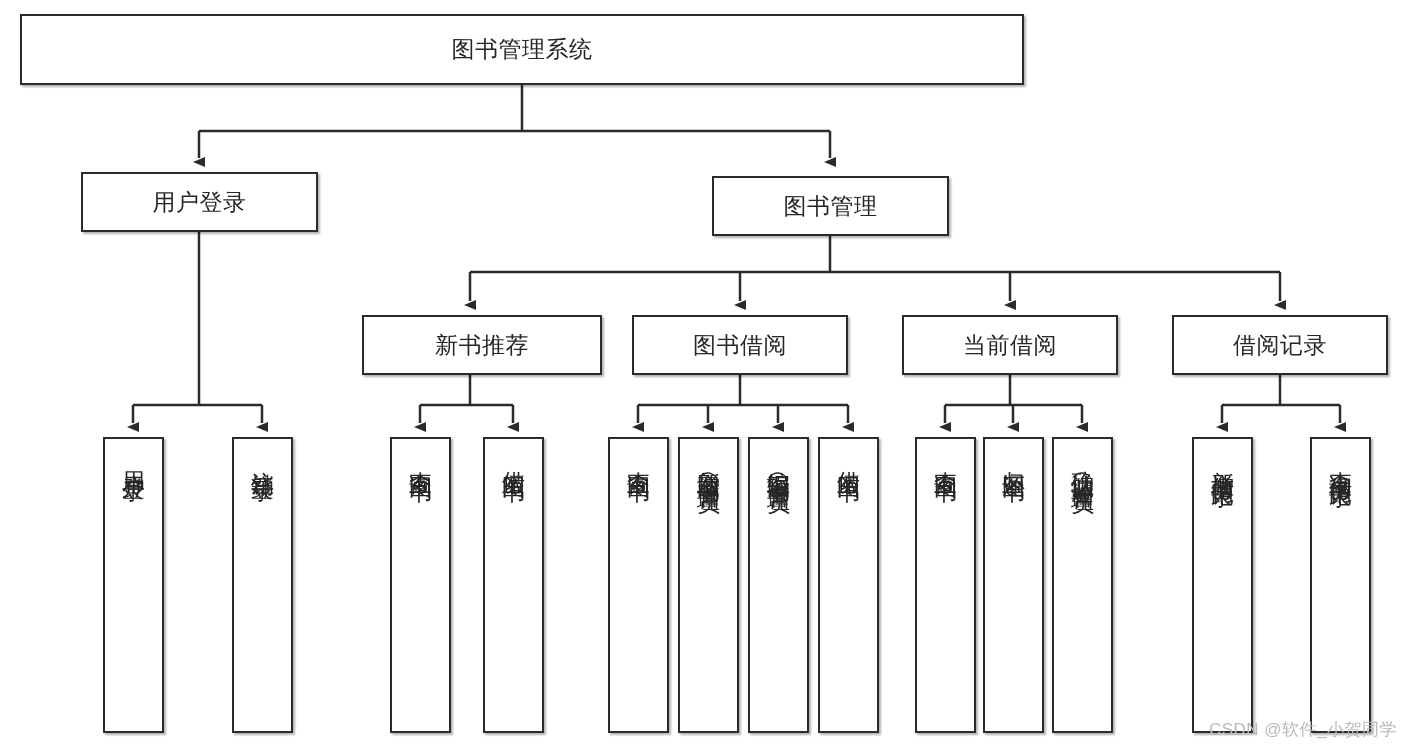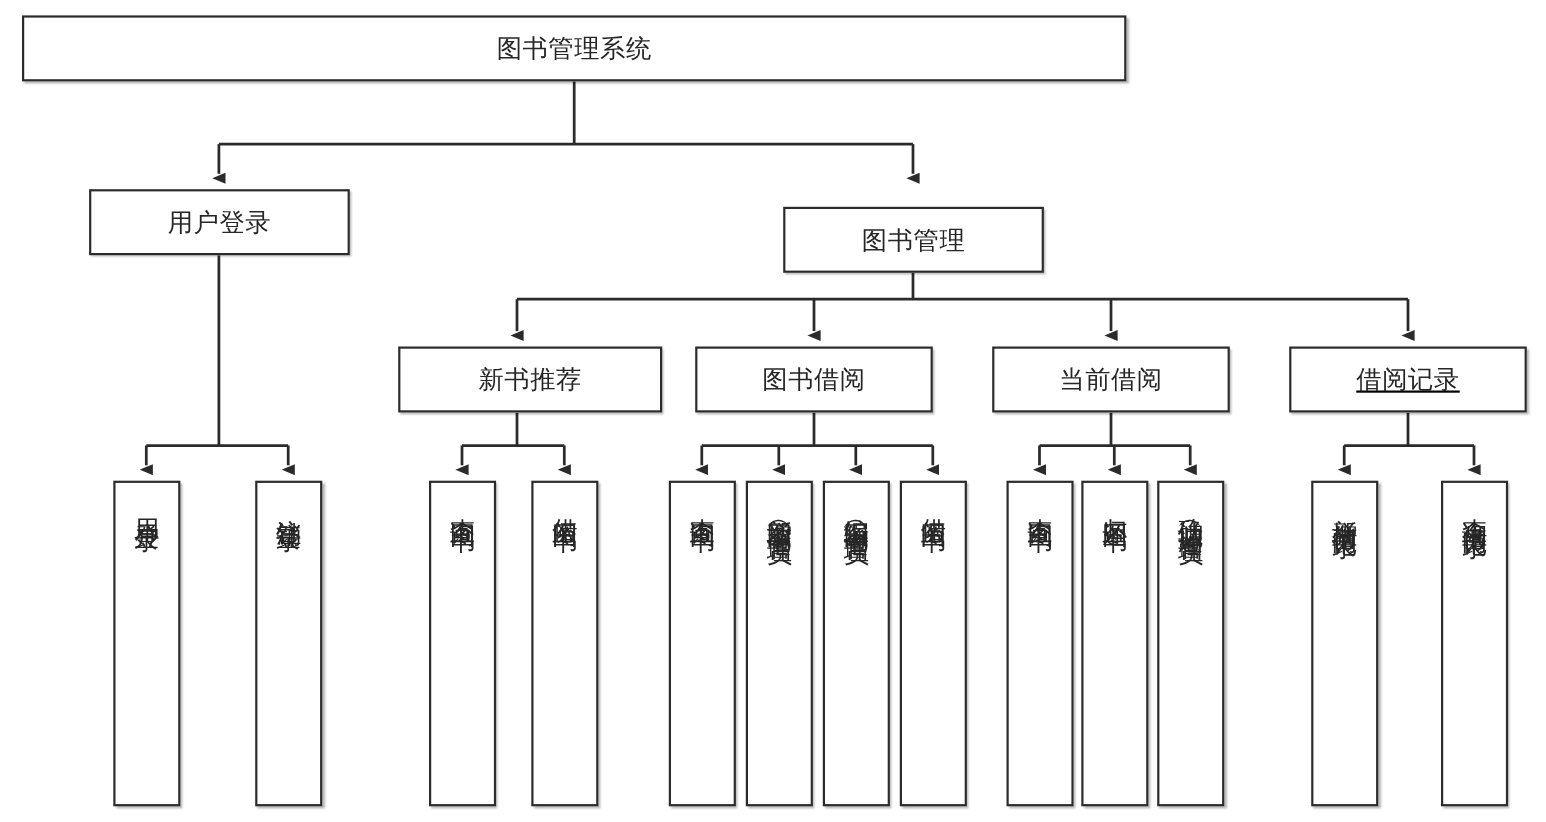--- a/index.html
+++ b/index.html
@@ -116,41 +116,41 @@
       <path d="M1013,405 L1013,423" marker-end="url(#arrow)"></path>
       <path d="M1082,405 L1082,423" marker-end="url(#arrow)"></path>
 
       <path d="M1280,375 L1280,405"></path>
       <path d="M1222,405 L1340,405"></path>
       <path d="M1222,405 L1222,423" marker-end="url(#arrow)"></path>
       <path d="M1340,405 L1340,423" marker-end="url(#arrow)"></path>
     </g>
   </svg>
 
-  <div class="node horiz" style="left:20px; top:14px; width:1004px; height:60px;">
+  <div class="node horiz" style="left:20px; top:14px; width:1004px; height:71px;">
     <span class="label">图书管理系统</span>
   </div>
 
   <div class="node horiz" style="left:81px; top:172px; width:237px; height:60px;">
     <span class="label">用户登录</span>
   </div>
-  <div class="node horiz" style="left:712px; top:188px; width:237px; height:60px;">
+  <div class="node horiz" style="left:712px; top:176px; width:237px; height:60px;">
     <span class="label">图书管理</span>
   </div>
 
   <div class="node horiz" style="left:362px; top:315px; width:240px; height:60px;">
     <span class="label">新书推荐</span>
   </div>
   <div class="node horiz" style="left:902px; top:315px; width:216px; height:60px;">
     <span class="label">当前借阅</span>
   </div>
   <div class="node horiz" style="left:632px; top:315px; width:216px; height:60px;">
     <span class="label">图书借阅</span>
   </div>
-  <div class="node horiz" style="left:1172px; top:315px; width:216px; height:60px;text-decoration:underline;">
+  <div class="node horiz" style="left:1172px; top:315px; width:216px; height:60px;">
     <span class="label">借阅记录</span>
   </div>
 
   <div class="node vert" style="left:103px; top:437px; width:61px; height:296px;">
     <span class="label">用户登录</span>
   </div>
   <div class="node vert" style="left:232px; top:437px; width:61px; height:296px;">
     <span class="label">注销登录</span>
   </div>
 
@@ -184,14 +184,15 @@
     <span class="label">确认归还（管理员）</span>
   </div>
 
   <div class="node vert" style="left:1192px; top:437px; width:61px; height:296px;">
     <span class="label">新增借阅记录</span>
   </div>
   <div class="node vert" style="left:1310px; top:437px; width:61px; height:296px;">
     <span class="label">查询借阅记录</span>
   </div>
 
+  <div class="watermark">CSDN @软件_小贺同学</div>
 
 </div>
 
 </body></html>

